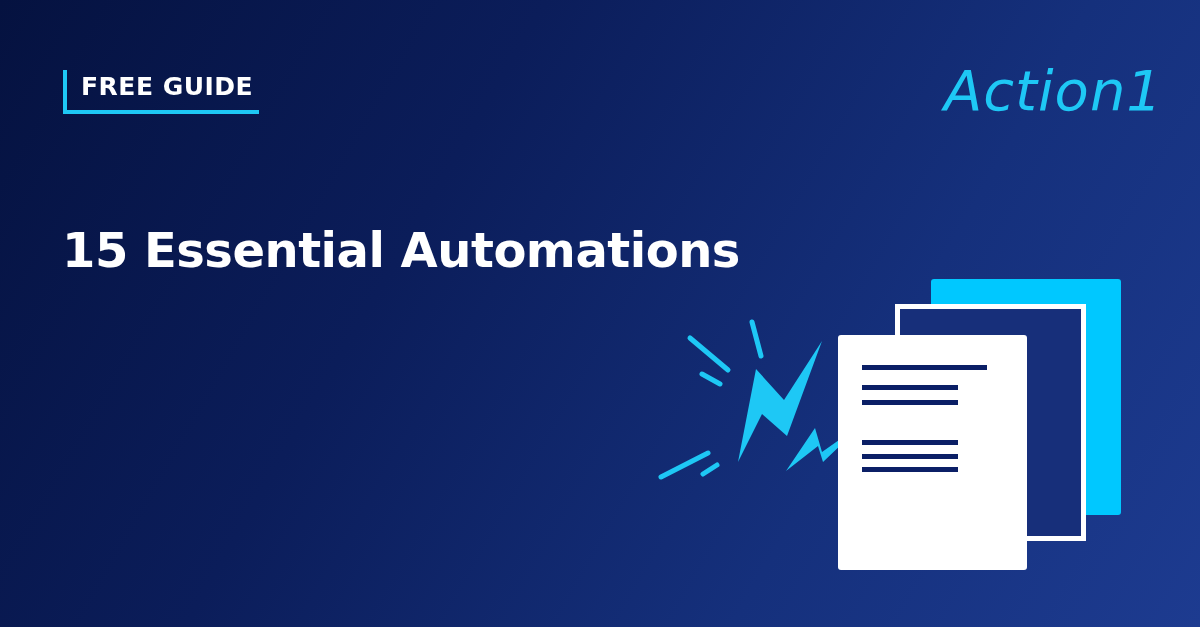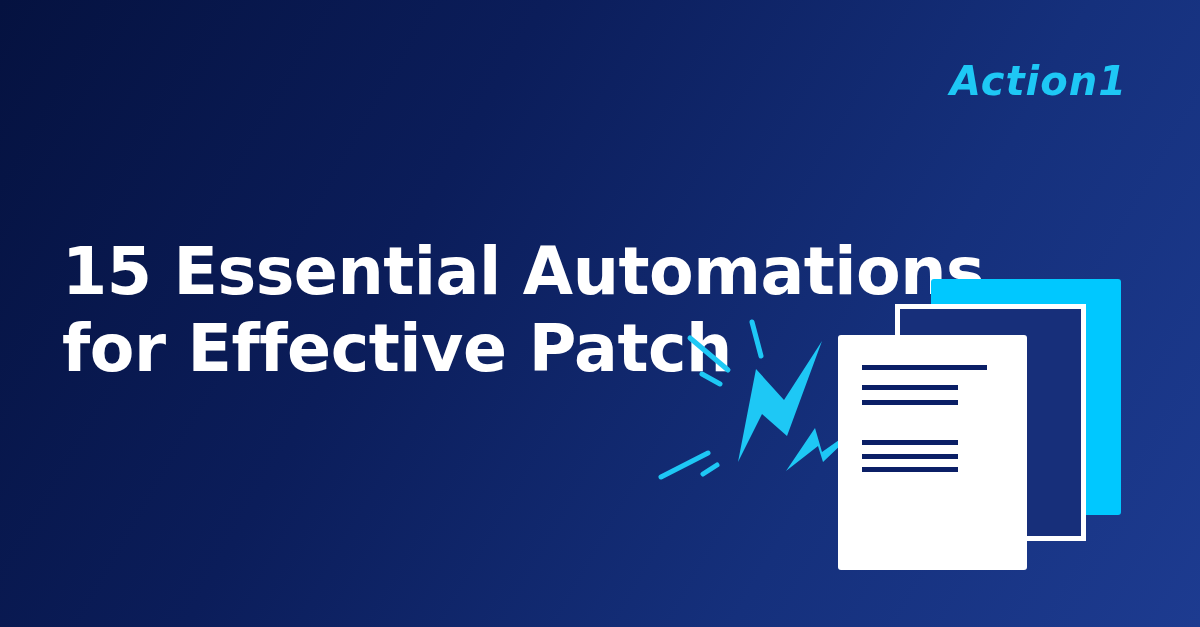--- a/index.html
+++ b/index.html
@@ -14,42 +14,44 @@
     border-left:4px solid #1ec8f5; border-bottom:4px solid #1ec8f5;
     box-sizing:border-box;
   }
   .badge-text {
     position:absolute; left:14px; top:2px;
     color:#ffffff; font-weight:bold; font-size:25px; letter-spacing:0.5px;
     white-space:nowrap;
   }
   .logo {
     position:absolute; left:944px; top:58px;
-    color:#1ec8f5; font-weight:bold; font-style:italic; font-size:40px;
-    letter-spacing:1px; white-space:nowrap;margin-left:6px;
+    color:#1ec8f5; font-weight:normal; font-style:italic; font-size:56px;
+    letter-spacing:1px; white-space:nowrap;
   }
   .title {
-    position:absolute; left:62px; top:233px; margin:0;
-    color:#ffffff; font-weight:bold; font-size:65px; line-height:77px;
+    position:absolute; left:62px; top:212px; margin:0;
+    color:#ffffff; font-weight:bold; font-size:48px; line-height:77px;
     letter-spacing:-0.5px; white-space:nowrap;
   }
   .title span { display:block; }
   .illus { position:absolute; left:0; top:0; width:1200px; height:627px; }
 </style>
 </head>
 <body>
 
 <div class="banner">
 
+  <div class="badge">
+    <span class="badge-text">FREE GUIDE</span>
+  </div>
 
   <div class="logo">Action1</div>
 
   <h1 class="title">
     <span>15 Essential Automations</span>
-    <span>for Effective Patch</span>
   </h1>
 
   <svg class="illus" viewBox="0 0 1200 627">
 
     <g stroke="#1ec8f5" stroke-width="5" stroke-linecap="round" fill="none">
       <line x1="690" y1="338" x2="728" y2="370"></line>
       <line x1="752" y1="322" x2="761" y2="356"></line>
       <line x1="702" y1="374" x2="720" y2="384"></line>
       <line x1="661" y1="477" x2="708" y2="453"></line>
       <line x1="703" y1="474" x2="717" y2="465"></line>

